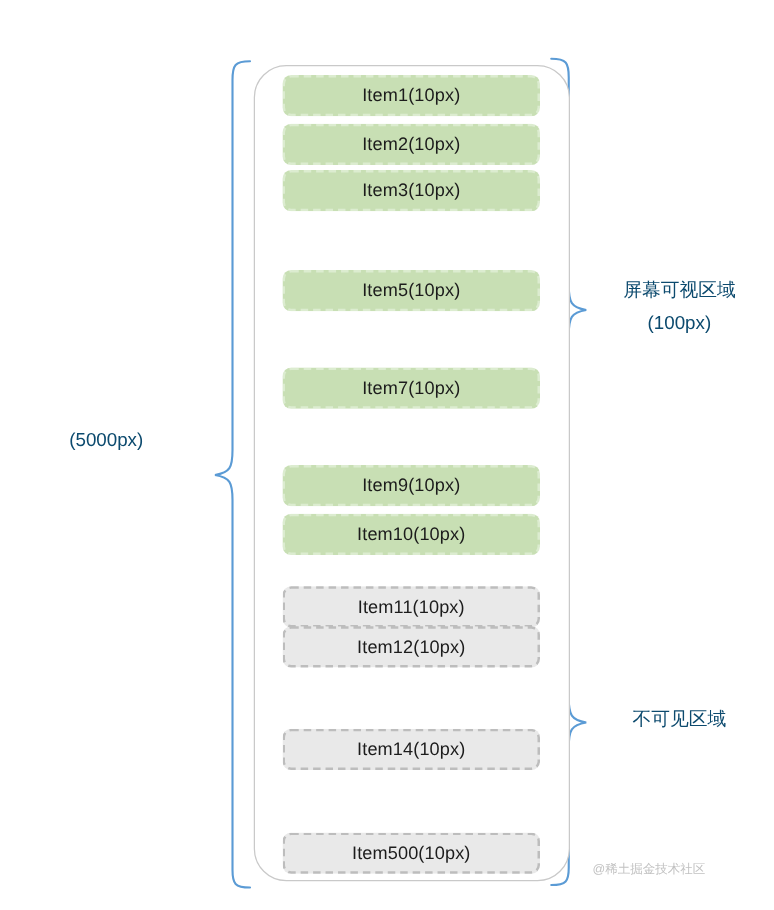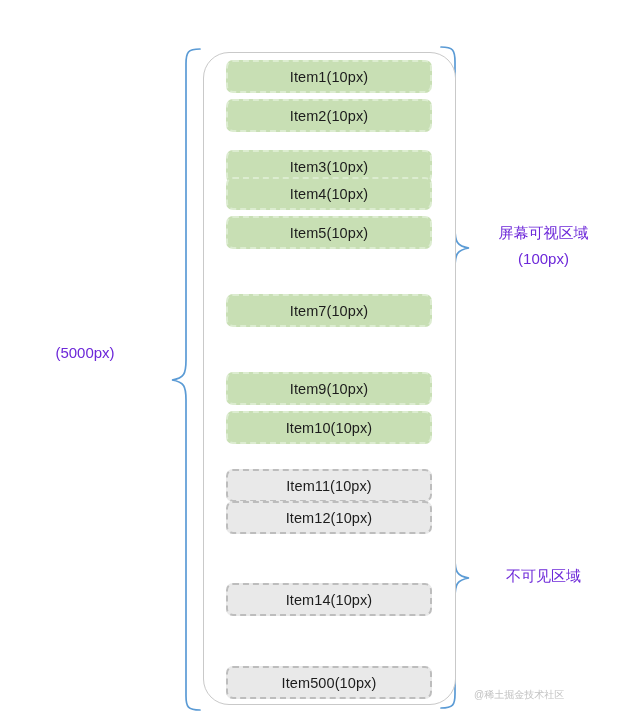--- a/index.html
+++ b/index.html
@@ -73,21 +73,21 @@
     border: 2px dashed #dcecd0;
   }
   .item.hidden-item {
     background: #e9e9e9;
     border: 2px dashed #bdbdbd;
   }
 
   
   .label {
     position: absolute;
-    color: #6d28d9;
+    color: #0c4a6e;
     font-size: 15px;
     text-align: center;
     line-height: 26px;
     white-space: nowrap;
   }
   .label .lab-line {
     display: block;
   }
   #label-list-height {
     left: 0px;
@@ -150,22 +150,21 @@
         L 455,694
         C 455,705 453,708 441,708"></path>
     </g>
   </svg>
 
   <div class="list-container"></div>
 
   <div class="items-layer">
     <div class="item visible-item" style="top:0px">Item1(10px)</div>
     <div class="item visible-item" style="top:39px">Item2(10px)</div>
-    <div class="item visible-item" style="top:90px">Item3(10px)</div>
-    <div class="item visible-item" style="top:117px">Item4(10px)</div>
+    <div class="item visible-item" style="top:76px">Item3(10px)</div>
     <div class="item visible-item" style="top:156px">Item5(10px)</div>
     <div class="item visible-item" style="top:234px">Item7(10px)</div>
     <div class="item visible-item" style="top:312px">Item9(10px)</div>
     <div class="item visible-item" style="top:351px">Item10(10px)</div>
 
     <div class="item hidden-item" style="top:409px">Item11(10px)</div>
     <div class="item hidden-item" style="top:441px">Item12(10px)</div>
     <div class="item hidden-item" style="top:523px">Item14(10px)</div>
     <div class="item hidden-item" style="top:606px">Item500(10px)</div>
   </div>

